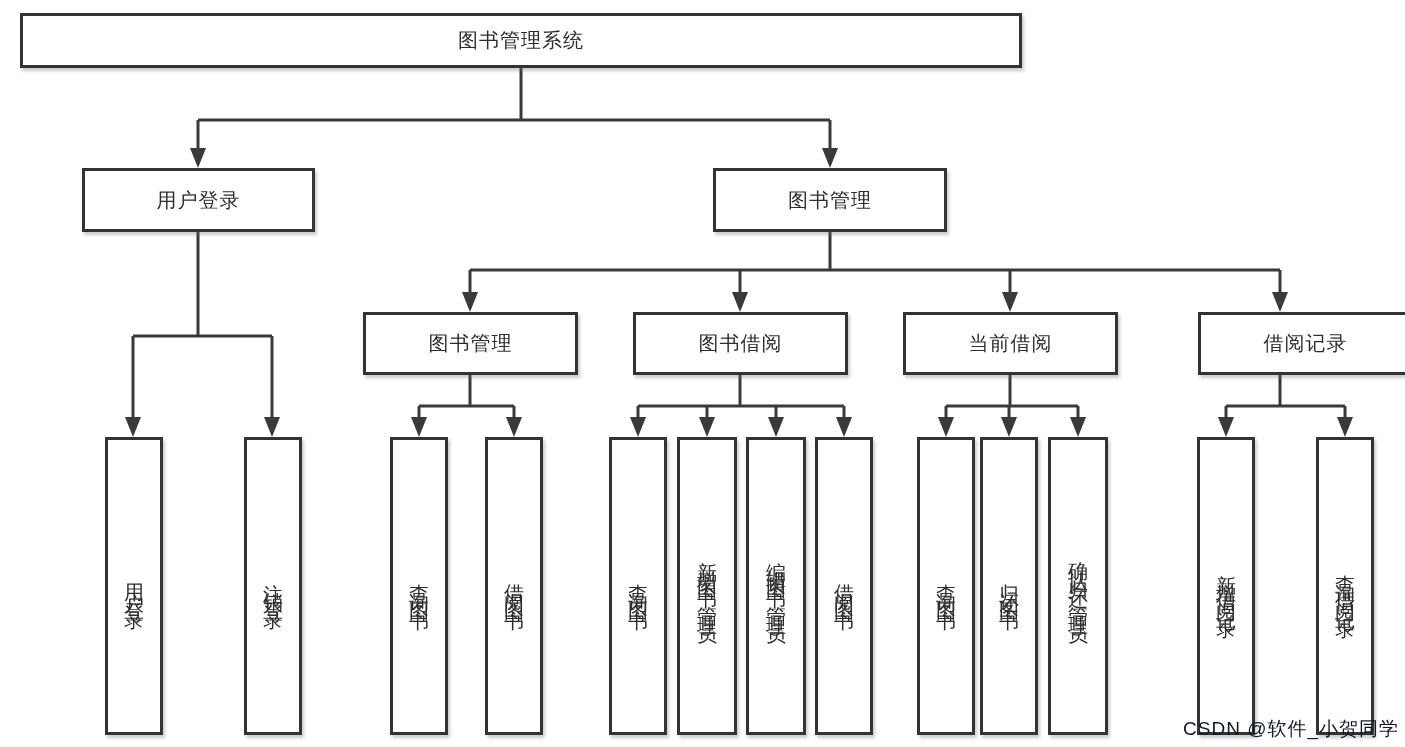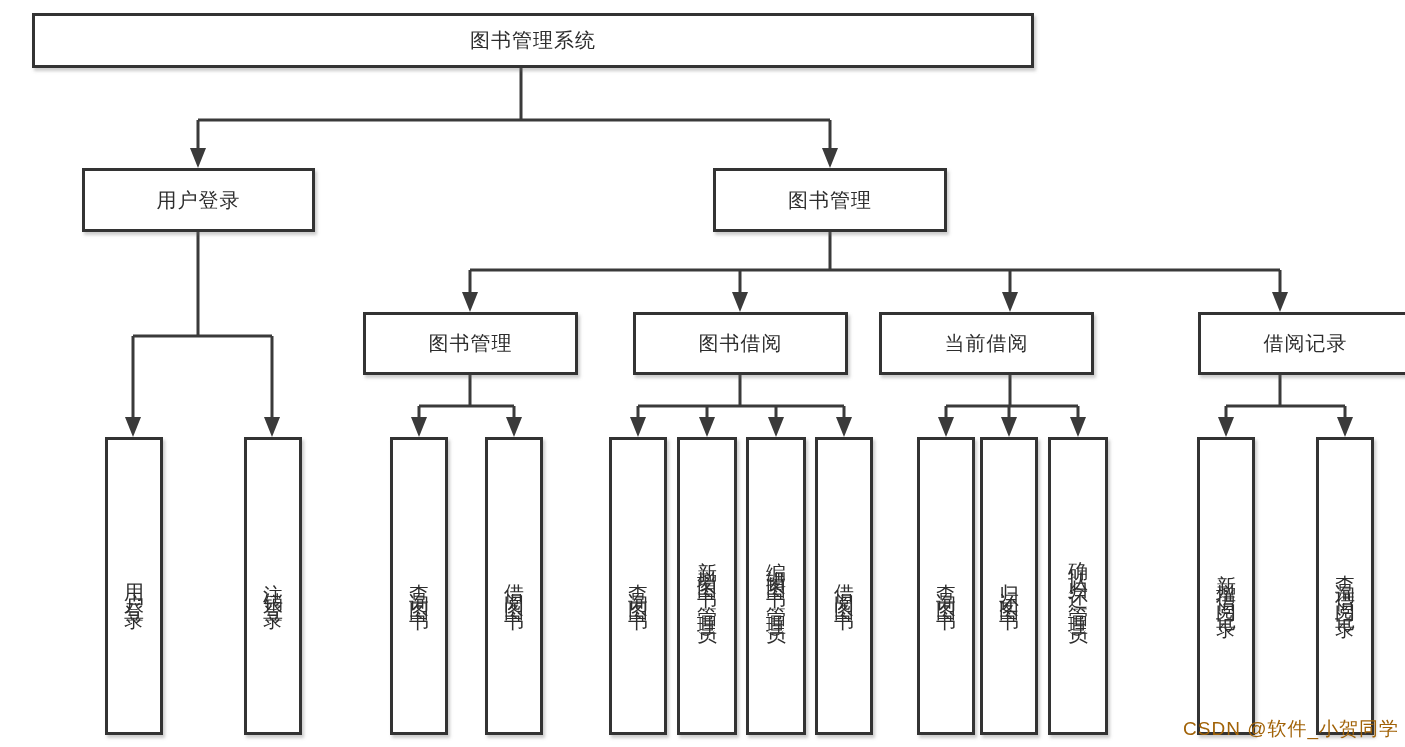--- a/index.html
+++ b/index.html
@@ -14,21 +14,21 @@
     display:flex;align-items:center;justify-content:center;
     font-size:20px;color:#2d2d2d;letter-spacing:1px;
     box-shadow:2px 3px 3px rgba(110,110,110,0.35);
   }
   .vnode .vtext{
     writing-mode:vertical-rl;text-orientation:mixed;
     letter-spacing:9px;line-height:1.15;white-space:nowrap;
   }
   .watermark{
     position:absolute;z-index:3;right:6px;top:716px;
-    font-size:19px;color:#a16207;letter-spacing:1px;white-space:nowrap;
+    font-size:19px;color:#0f172a;letter-spacing:1px;white-space:nowrap;
   }
 </style>
 </head>
 <body>
 
 <div class="canvas">
 
   <svg class="connectors" width="1405" height="747">
     <g stroke="#3a3a3a" stroke-width="3" fill="none">
 
@@ -62,38 +62,38 @@
       <polygon points="768,417 784,417 776,437"></polygon>
       <polygon points="836,417 852,417 844,437"></polygon>
       <polygon points="938,417 954,417 946,437"></polygon>
       <polygon points="1001,417 1017,417 1009,437"></polygon>
       <polygon points="1070,417 1086,417 1078,437"></polygon>
       <polygon points="1218,417 1234,417 1226,437"></polygon>
       <polygon points="1337,417 1353,417 1345,437"></polygon>
     </g>
   </svg>
 
-  <div class="node" style="left:32px;top:13px;width:1002px;height:55px;">
+  <div class="node" style="left:20px;top:13px;width:1002px;height:55px;">
     <span>图书管理系统</span>
   </div>
 
   <div class="node" style="left:82px;top:168px;width:233px;height:64px;">
     <span>用户登录</span>
   </div>
   <div class="node" style="left:713px;top:168px;width:234px;height:64px;">
     <span>图书管理</span>
   </div>
 
   <div class="node" style="left:363px;top:312px;width:215px;height:63px;">
     <span>图书管理</span>
   </div>
   <div class="node" style="left:633px;top:312px;width:215px;height:63px;text-align:center;">
     <span>图书借阅</span>
   </div>
-  <div class="node" style="left:879px;top:312px;width:215px;height:63px;">
+  <div class="node" style="left:903px;top:312px;width:215px;height:63px;">
     <span>当前借阅</span>
   </div>
   <div class="node" style="left:1198px;top:312px;width:215px;height:63px;">
     <span>借阅记录</span>
   </div>
 
   <div class="node vnode" style="left:105px;top:437px;width:58px;height:298px;">
     <span class="vtext">用户登录</span>
   </div>
   <div class="node vnode" style="left:244px;top:437px;width:58px;height:298px;">

